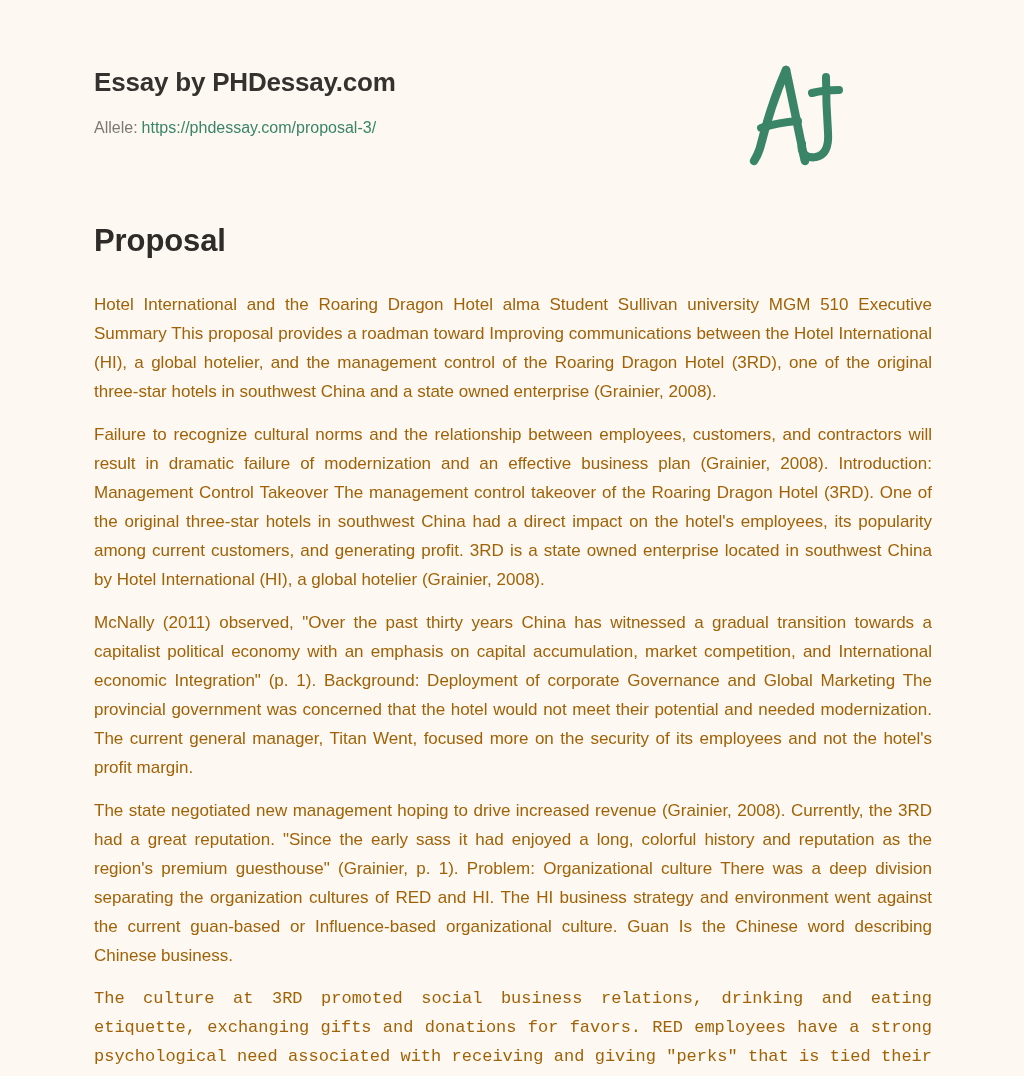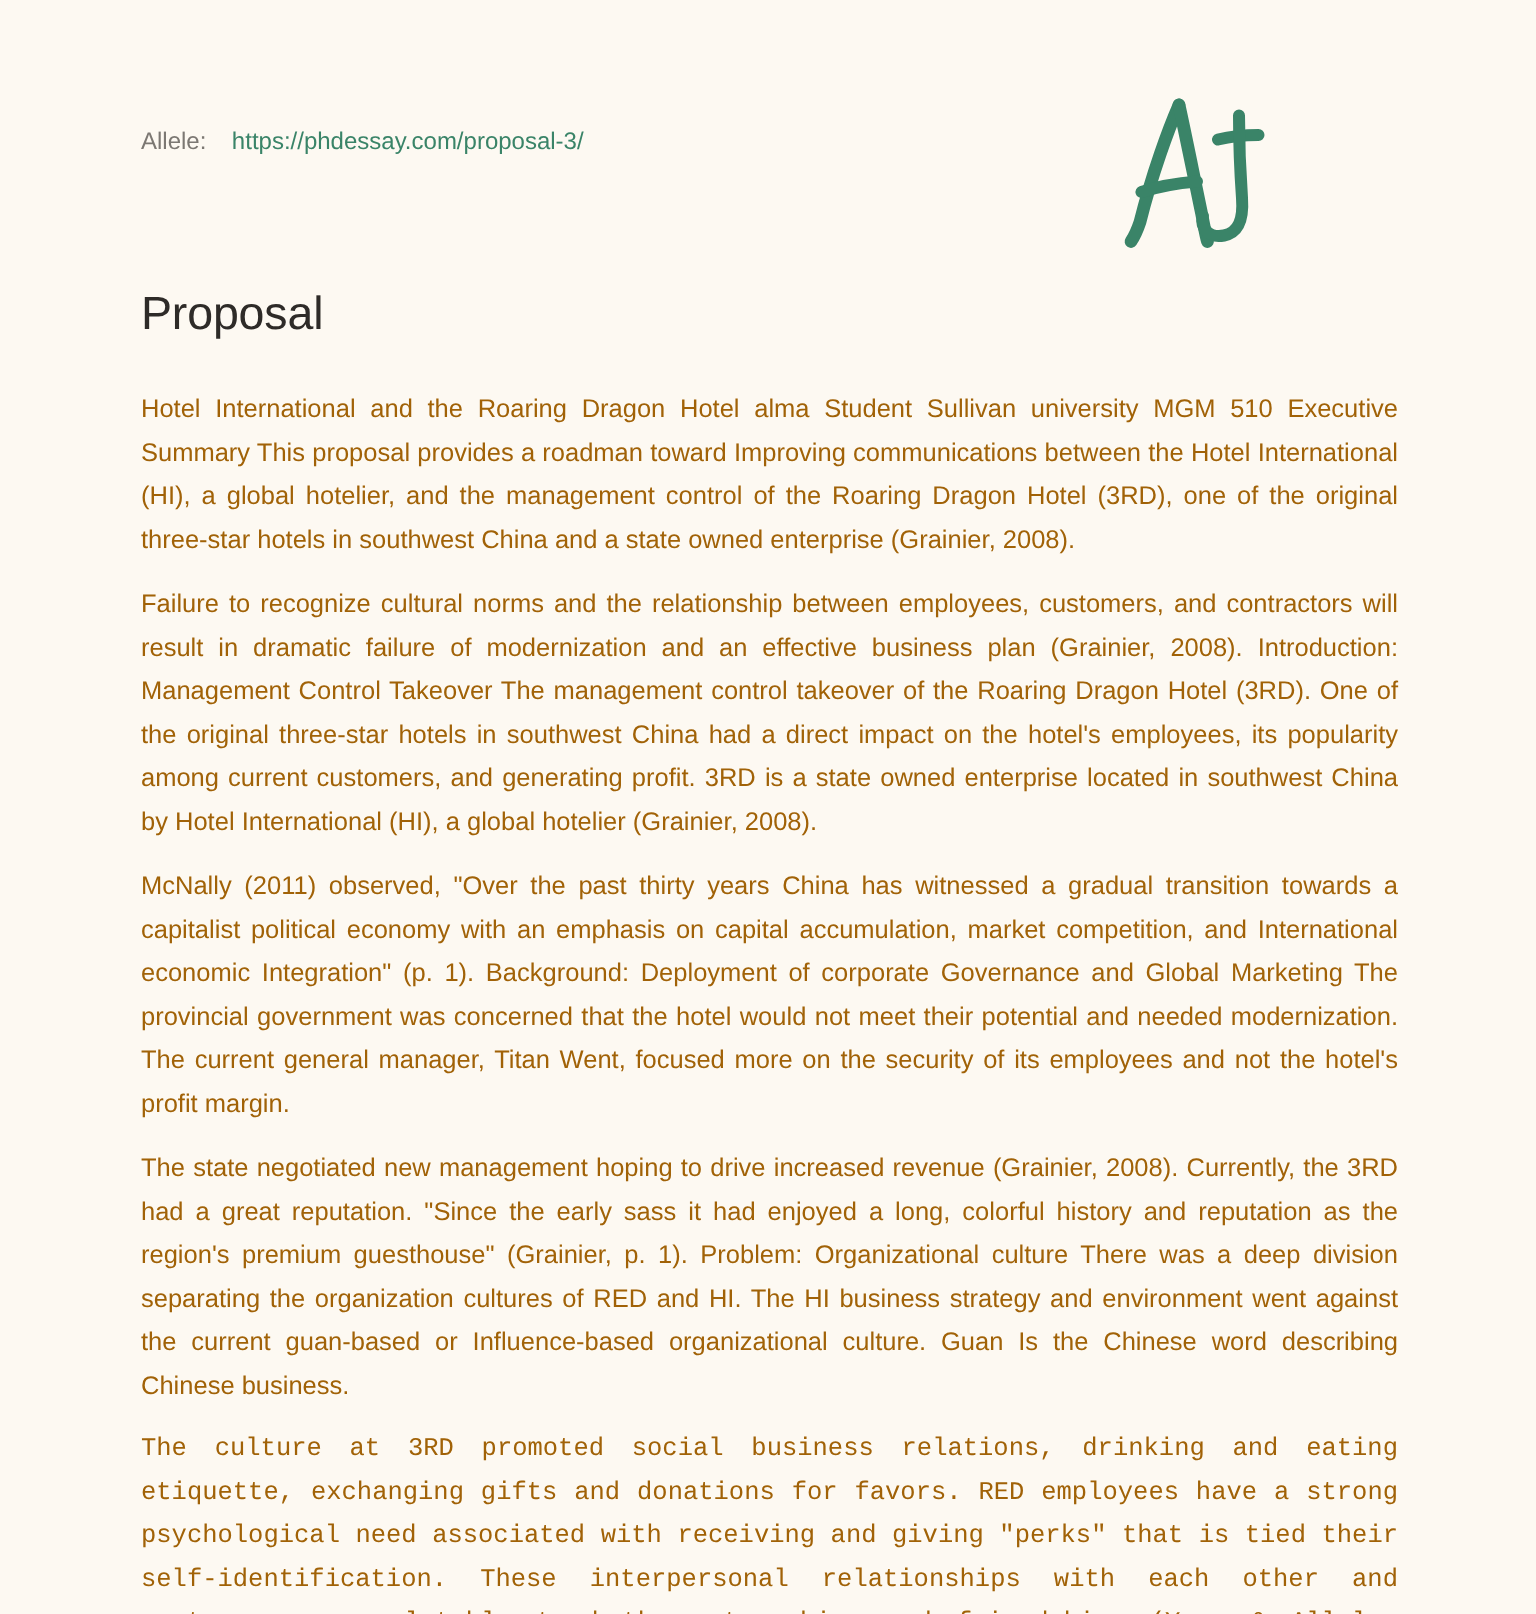--- a/index.html
+++ b/index.html
@@ -45,21 +45,21 @@
     color: #7c7873;
     line-height: 1.3;
     white-space: nowrap;
   }
   .source-label {
     color: #7c7873;
   }
   .source-url {
     color: #3a8468;
     text-decoration: none;
-    margin-left: 17px;
+    margin-left: 4px;
   }
 
   
   .logo {
     position: absolute;
     top: 62px;
     right: 70px;
     width: 120px;
     height: 108px;
   }
@@ -67,21 +67,21 @@
     display: block;
     width: 120px;
     height: 108px;
   }
 
   
   .doc-title {
     margin: 0;
     padding-top: 84px;
     font-size: 31px;
-    font-weight: 400;
+    font-weight: 700;
     color: #2e2b28;
     letter-spacing: -0.1px;
     line-height: 1.2;
   }
 
   
   .article {
     padding-top: 31px;
     width: 838px;
   }
@@ -98,20 +98,21 @@
     margin-bottom: 0;
     font-family: Liberation Mono, monospace;
   }
 </style>
 </head>
 <body>
 
 <div class="page">
 
   <div class="header">
+    <div class="brand-title">Essay by PHDessay.com</div>
 
     <div class="source-line">
       <span class="source-label">Allele:</span><a class="source-url" href="#">https://phdessay.com/proposal-3/</a>
     </div>
 
     <div class="logo">
       <svg viewBox="0 0 120 108" xmlns="http://www.w3.org/2000/svg">
         <g fill="none" stroke="#3a8468" stroke-linecap="round" stroke-linejoin="round">
 
           <path d="M46 8 C 39 24, 28 54, 20 86 C 18 92, 16 96, 14 99" stroke-width="8.5"></path>

